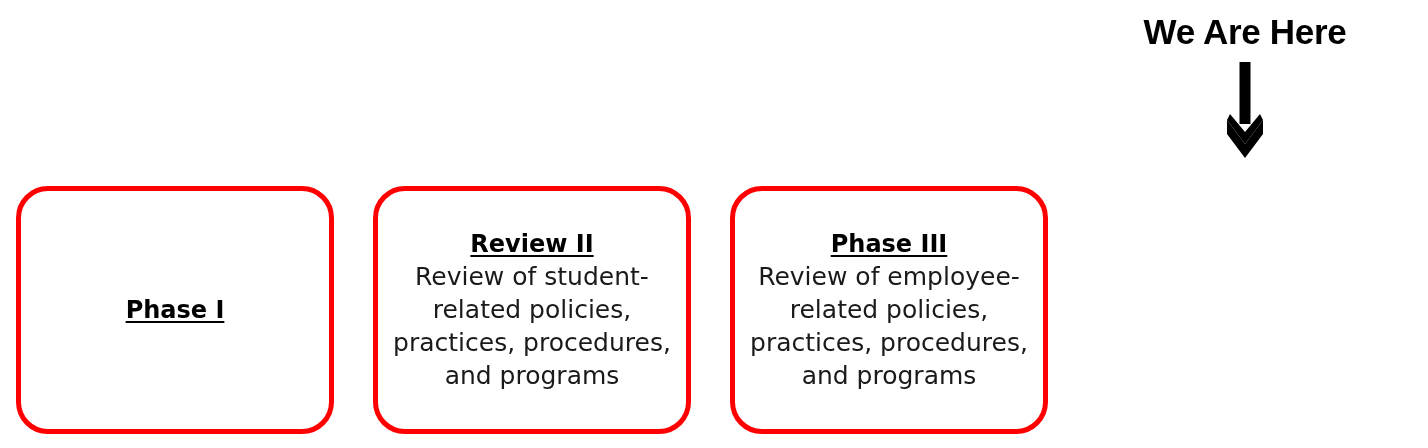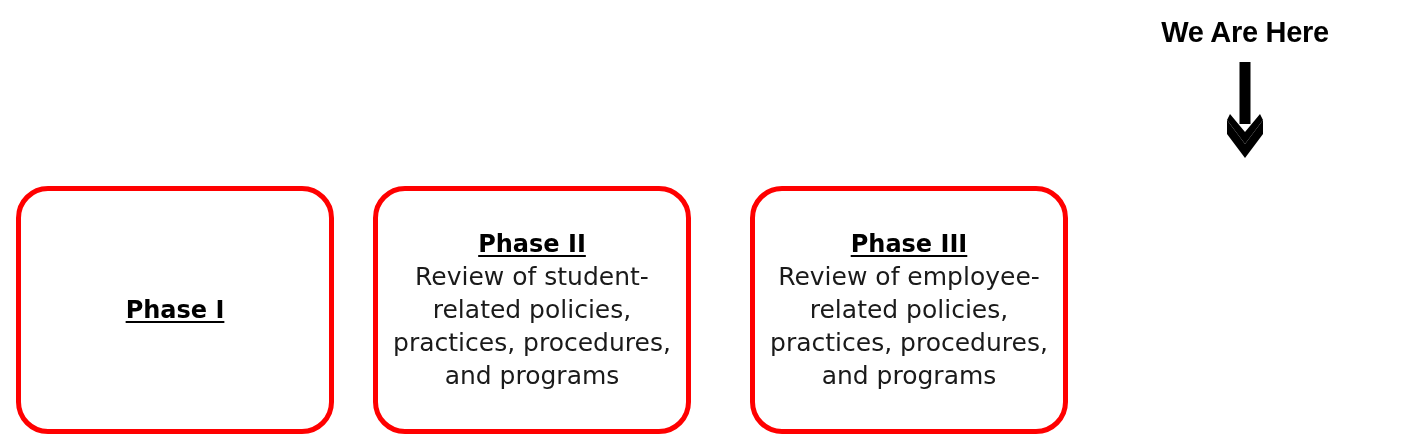--- a/index.html
+++ b/index.html
@@ -24,21 +24,21 @@
   .annotation {
     position: absolute;
     left: 1085px;
     top: 8px;
     width: 320px;
     text-align: center;
   }
   .annotation-label {
     font-family: "Liberation Sans", "DejaVu Sans", sans-serif;
     font-weight: bold;
-    font-size: 29px;
+    font-size: 35px;
     line-height: 48px;
     color: #000000;
     letter-spacing: -0.3px;
     white-space: nowrap;
   }
   .down-arrow-wrap {
     margin-top: 6px;
     display: flex;
     justify-content: center;
   }
@@ -61,21 +61,21 @@
     border-radius: 32px;
     background: #ffffff;
     display: flex;
     flex-direction: column;
     align-items: center;
     justify-content: center;
     padding: 4px 10px;
   }
   .phase-box.p1 { left: 16px; gap: 7px;   }
   .phase-box.p2 { left: 373px;  }
-  .phase-box.p3 { left: 730px; margin-left: 20px;  }
+  .phase-box.p3 { left: 730px;  }
   .phase-box.p4 { left: 1087px; }
 
   .phase-title {
     font-family: "DejaVu Sans", "Liberation Sans", sans-serif;
     font-weight: bold;
     font-size: 24px;
     line-height: 30px;
     color: #000000;
     text-decoration: underline;
     text-underline-offset: 3px;
@@ -107,21 +107,21 @@
     </div>
   </div>
 
   <div class="flow-row">
 
     <div class="phase-box p1">
       <div class="phase-title">Phase I</div>
     </div>
 
     <div class="phase-box p2">
-      <div class="phase-title">Phase II</div>
+      <div class="phase-title">Review II</div>
       <div class="phase-body">Review of student-
 related policies,
 practices, procedures,
 and programs</div>
     </div>
 
     <div class="phase-box p3">
       <div class="phase-title">Phase III</div>
       <div class="phase-body">Review of employee-
 related policies,

